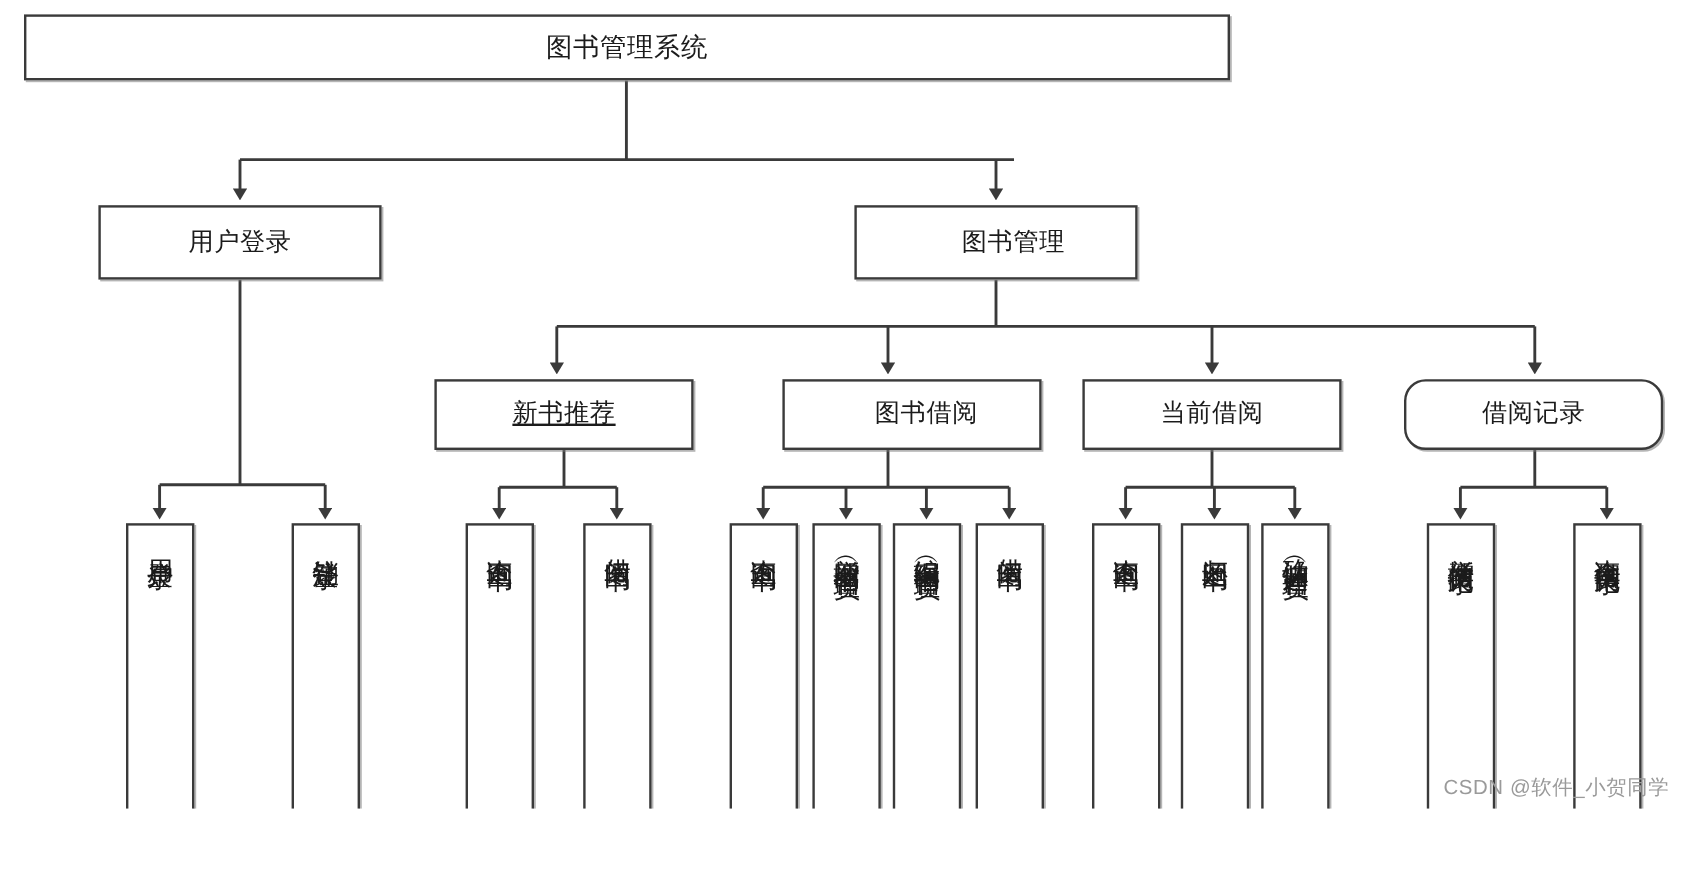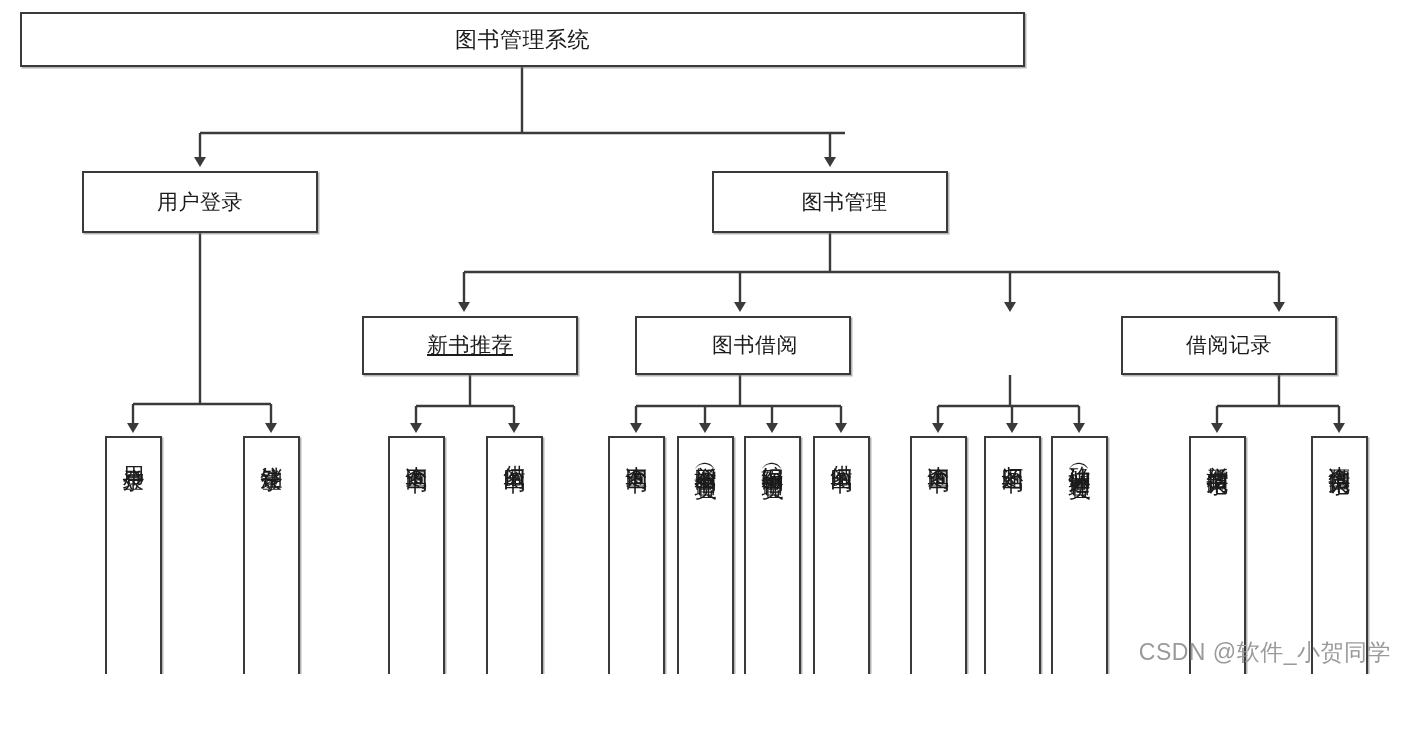--- a/index.html
+++ b/index.html
@@ -59,21 +59,21 @@
     text-orientation: upright;
     font-size: 22px;
     line-height: 1.0;
     letter-spacing: 2px;
     white-space: nowrap;
   }
   .watermark {
     position: absolute;
     right: 14px;
     bottom: 6px;
-    font-size: 23px;
+    font-size: 17px;
     color: #9a9a9a;
     white-space: nowrap;
     letter-spacing: 0.5px;
   }
 </style>
 </head>
 <body>
 
 <div id="canvas">
 
@@ -134,24 +134,27 @@
   <div class="node h" style="left:82px; top:171px; width:236px; height:62px;">
     <span class="lbl">用户登录</span>
   </div>
   <div class="node h" style="left:712px; top:171px; width:236px; height:62px;padding-left:29px;">
     <span class="lbl">图书管理</span>
   </div>
 
   <div class="node h" style="left:362px; top:316px; width:216px; height:59px;text-decoration:underline;">
     <span class="lbl">新书推荐</span>
   </div>
-  <div class="node h" style="left:635px; top:316px; width:216px; height:59px;padding-left:24px;">
+  <div class="node h" style="left:652px; top:316px; width:216px; height:59px;padding-left:24px;">
     <span class="lbl">图书借阅</span>
   </div>
-  <div class="node h" style="left:1121px; top:316px; width:216px; height:59px;">
+  <div class="node h" style="left:902px; top:316px; width:216px; height:59px;">
+    <span class="lbl">当前借阅</span>
+  </div>
+  <div class="node h" style="left:1170px; top:316px; width:216px; height:59px;border-radius:18px;">
     <span class="lbl">借阅记录</span>
   </div>
 
   <div class="node v" style="left:105px; top:436px; width:57px; height:297px;">
     <span class="lbl">用户登录</span>
   </div>
   <div class="node v" style="left:243px; top:436px; width:57px; height:297px;">
     <span class="lbl">注销登录</span>
   </div>
   <div class="node v" style="left:388px; top:436px; width:57px; height:297px;">

